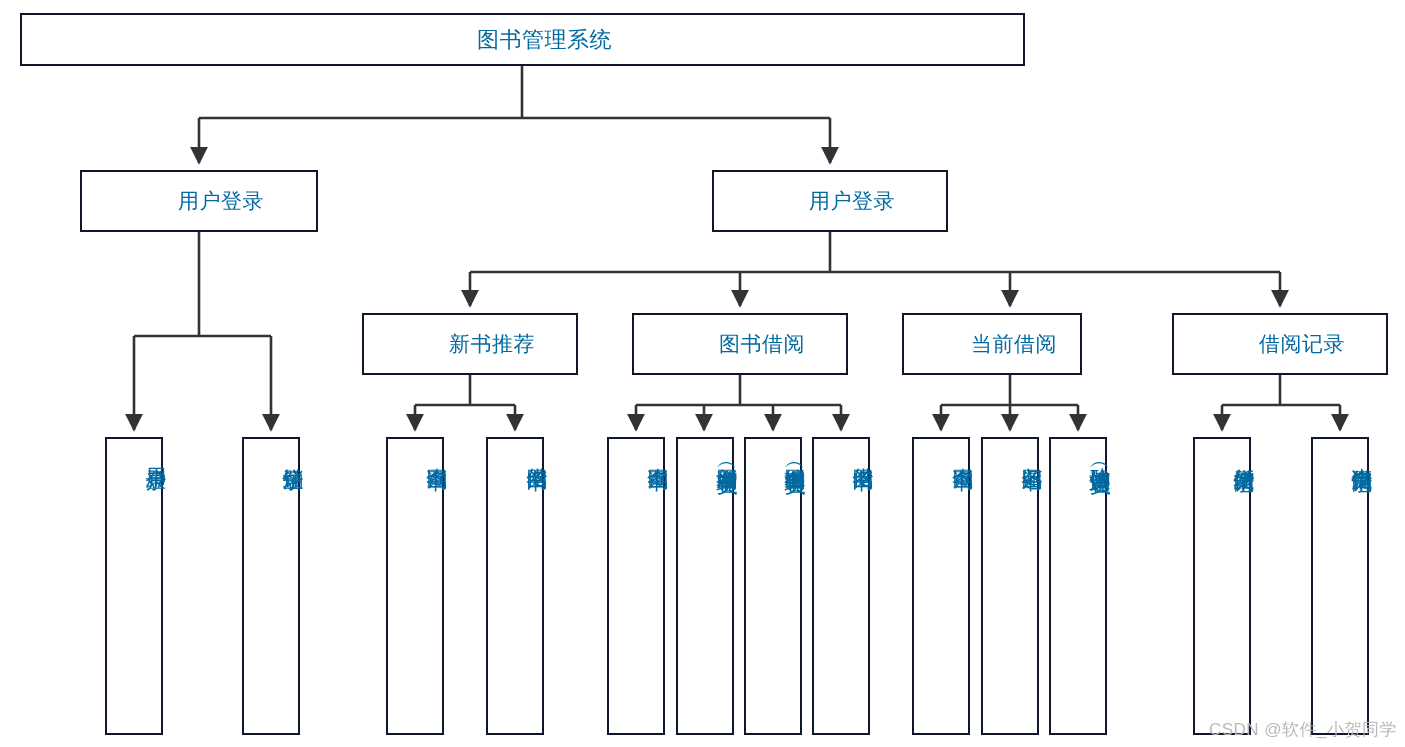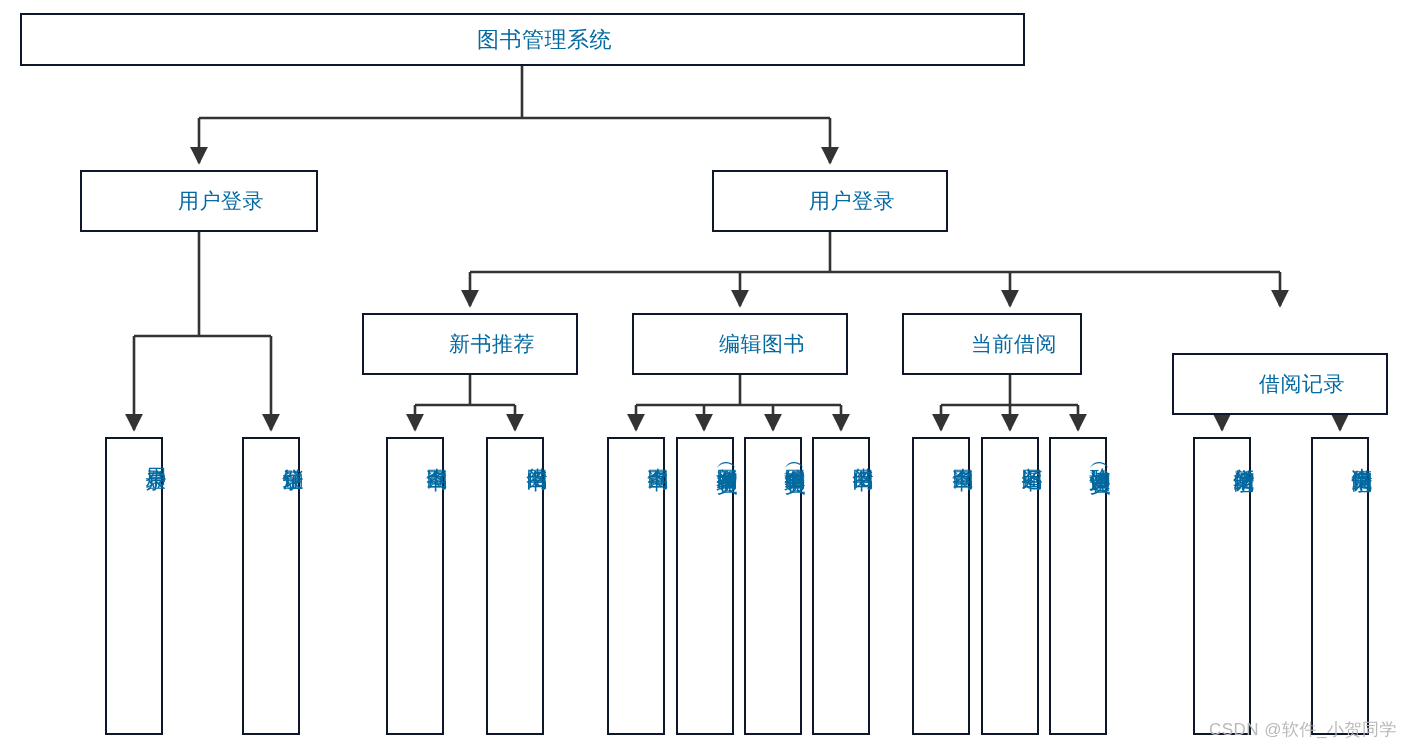--- a/index.html
+++ b/index.html
@@ -138,26 +138,26 @@
     <span class="lbl">用户登录</span>
   </div>
   <div class="node horiz" style="left:712px; top:170px; width:236px; height:62px;">
     <span class="lbl">用户登录</span>
   </div>
 
   <div class="node horiz" style="left:362px; top:313px; width:216px; height:62px;">
     <span class="lbl">新书推荐</span>
   </div>
   <div class="node horiz" style="left:632px; top:313px; width:216px; height:62px;">
-    <span class="lbl">编辑图书</span>
+    <span class="lbl">图书借阅</span>
   </div>
   <div class="node horiz" style="left:902px; top:313px; width:180px; height:62px;">
     <span class="lbl">当前借阅</span>
   </div>
-  <div class="node horiz" style="left:1172px; top:313px; width:216px; height:62px;margin-top:40px;">
+  <div class="node horiz" style="left:1172px; top:313px; width:216px; height:62px;">
     <span class="lbl">借阅记录</span>
   </div>
 
   <div class="node vert" style="left:105px; top:437px; width:58px; height:298px;">
     <span class="lbl">用户登录</span>
   </div>
   <div class="node vert" style="left:242px; top:437px; width:58px; height:298px;">
     <span class="lbl">注销登录</span>
   </div>
 

